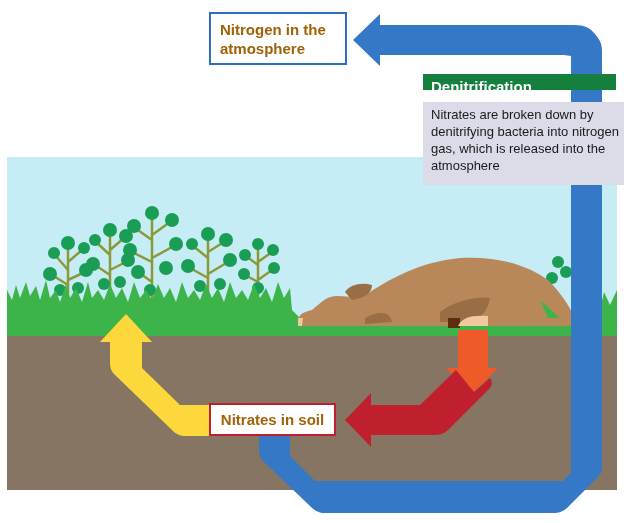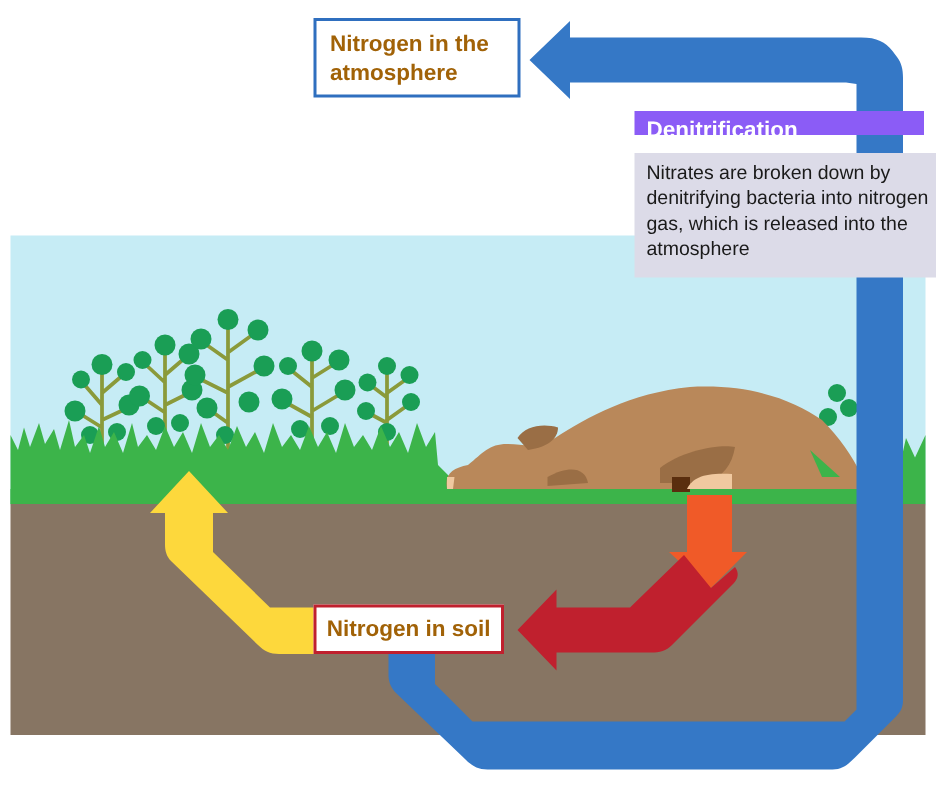--- a/index.html
+++ b/index.html
@@ -1,21 +1,21 @@
 <!DOCTYPE html>
 <html><head>
 <meta charset="utf-8">
 <style>
   html, body { margin: 0; padding: 0; background: #ffffff; }
   body { width: 624px; height: 523px; position: relative; overflow: hidden; font-family: "Liberation Sans", sans-serif; }
   svg.scene { position: absolute; left: 0; top: 0; }
   .label-box { position: absolute; background: #fff; font-weight: bold; color: #a16207; box-sizing: border-box; }
   .atmos { left: 209px; top: 12px; width: 138px; height: 53px; border: 2px solid #2f6fbf; font-size: 15px; line-height: 19px; padding: 6px 0 0 9px; }
   .soil-label { left: 209px; top: 403px; width: 127px; height: 33px; border: 2px solid #c0202e; font-size: 15px; line-height: 29px; text-align: center; }
-  .denit-title { position: absolute; left: 423px; top: 74px; width: 193px; height: 16px; background: #8b5cf6; color: #fff; font-weight: bold; font-size: 15px; line-height: 26px; padding-left: 8px; box-sizing: border-box; }
+  .denit-title { position: absolute; left: 423px; top: 74px; width: 193px; height: 16px; background: #15803d; color: #fff; font-weight: bold; font-size: 15px; line-height: 26px; padding-left: 8px; box-sizing: border-box; }
   .denit-body { position: absolute; left: 423px; top: 102px; width: 229px; height: 83px; background: #dcdbe8; color: #1a1a1a; font-size: 13px; line-height: 17px; padding: 4px 6px 0 8px; box-sizing: border-box; }
 </style>
 </head>
 <body>
 
 <svg class="scene" width="624" height="523" viewBox="0 0 624 523">
 
   <rect x="7" y="157" width="610" height="180" fill="#c6ecf5"></rect>
 
   <g>
@@ -88,16 +88,16 @@
   <path fill="#3578c6" d="M259 435 L290 435 L290 456 L315 481 L563 481 L571 473 L571 56 L564 55 L380 55 L380 66 L353 40 L380 14 L380 25 L574 25 C585 25 590 28 595 34 L598 38 C601 42 602 46 602 52 L602 467 C602 472 600 475 597 478 L570 505 C566 509 562 513 555 513 L325 513 C318 513 314 510 310 506 L264 462 C261 459 259 455 259 450 Z"></path>
 
   <path fill="#fdd83c" d="M210 405 L210 436 L186 436 C180 436 176 434 172 430 L114 374 C111 371 110 367 110 363 L110 342 L100 342 L126 314 L152 342 L142 342 L142 368 L180 405 Z"></path>
 
   <path fill="#f05a28" d="M458 330 L488 330 L488 368 L498 368 L473 393 L446 368 L458 368 Z"></path>
 
   <path fill="#c0202e" d="M345 420 L371 393 L371 405 L420 405 L456 370 L474 392 L490 378 C493 382 492 386 489 389 L448 430 C444 434 440 435 434 435 L371 435 L371 447 Z"></path>
 </svg>
 
 <div class="label-box atmos">Nitrogen in the atmosphere</div>
-<div class="label-box soil-label">Nitrogen in soil</div>
+<div class="label-box soil-label">Nitrates in soil</div>
 
 <div class="denit-title">Denitrification</div>
 <div class="denit-body">Nitrates are broken down by denitrifying bacteria into nitrogen gas, which is released into the atmosphere</div>
 
 </body></html>

